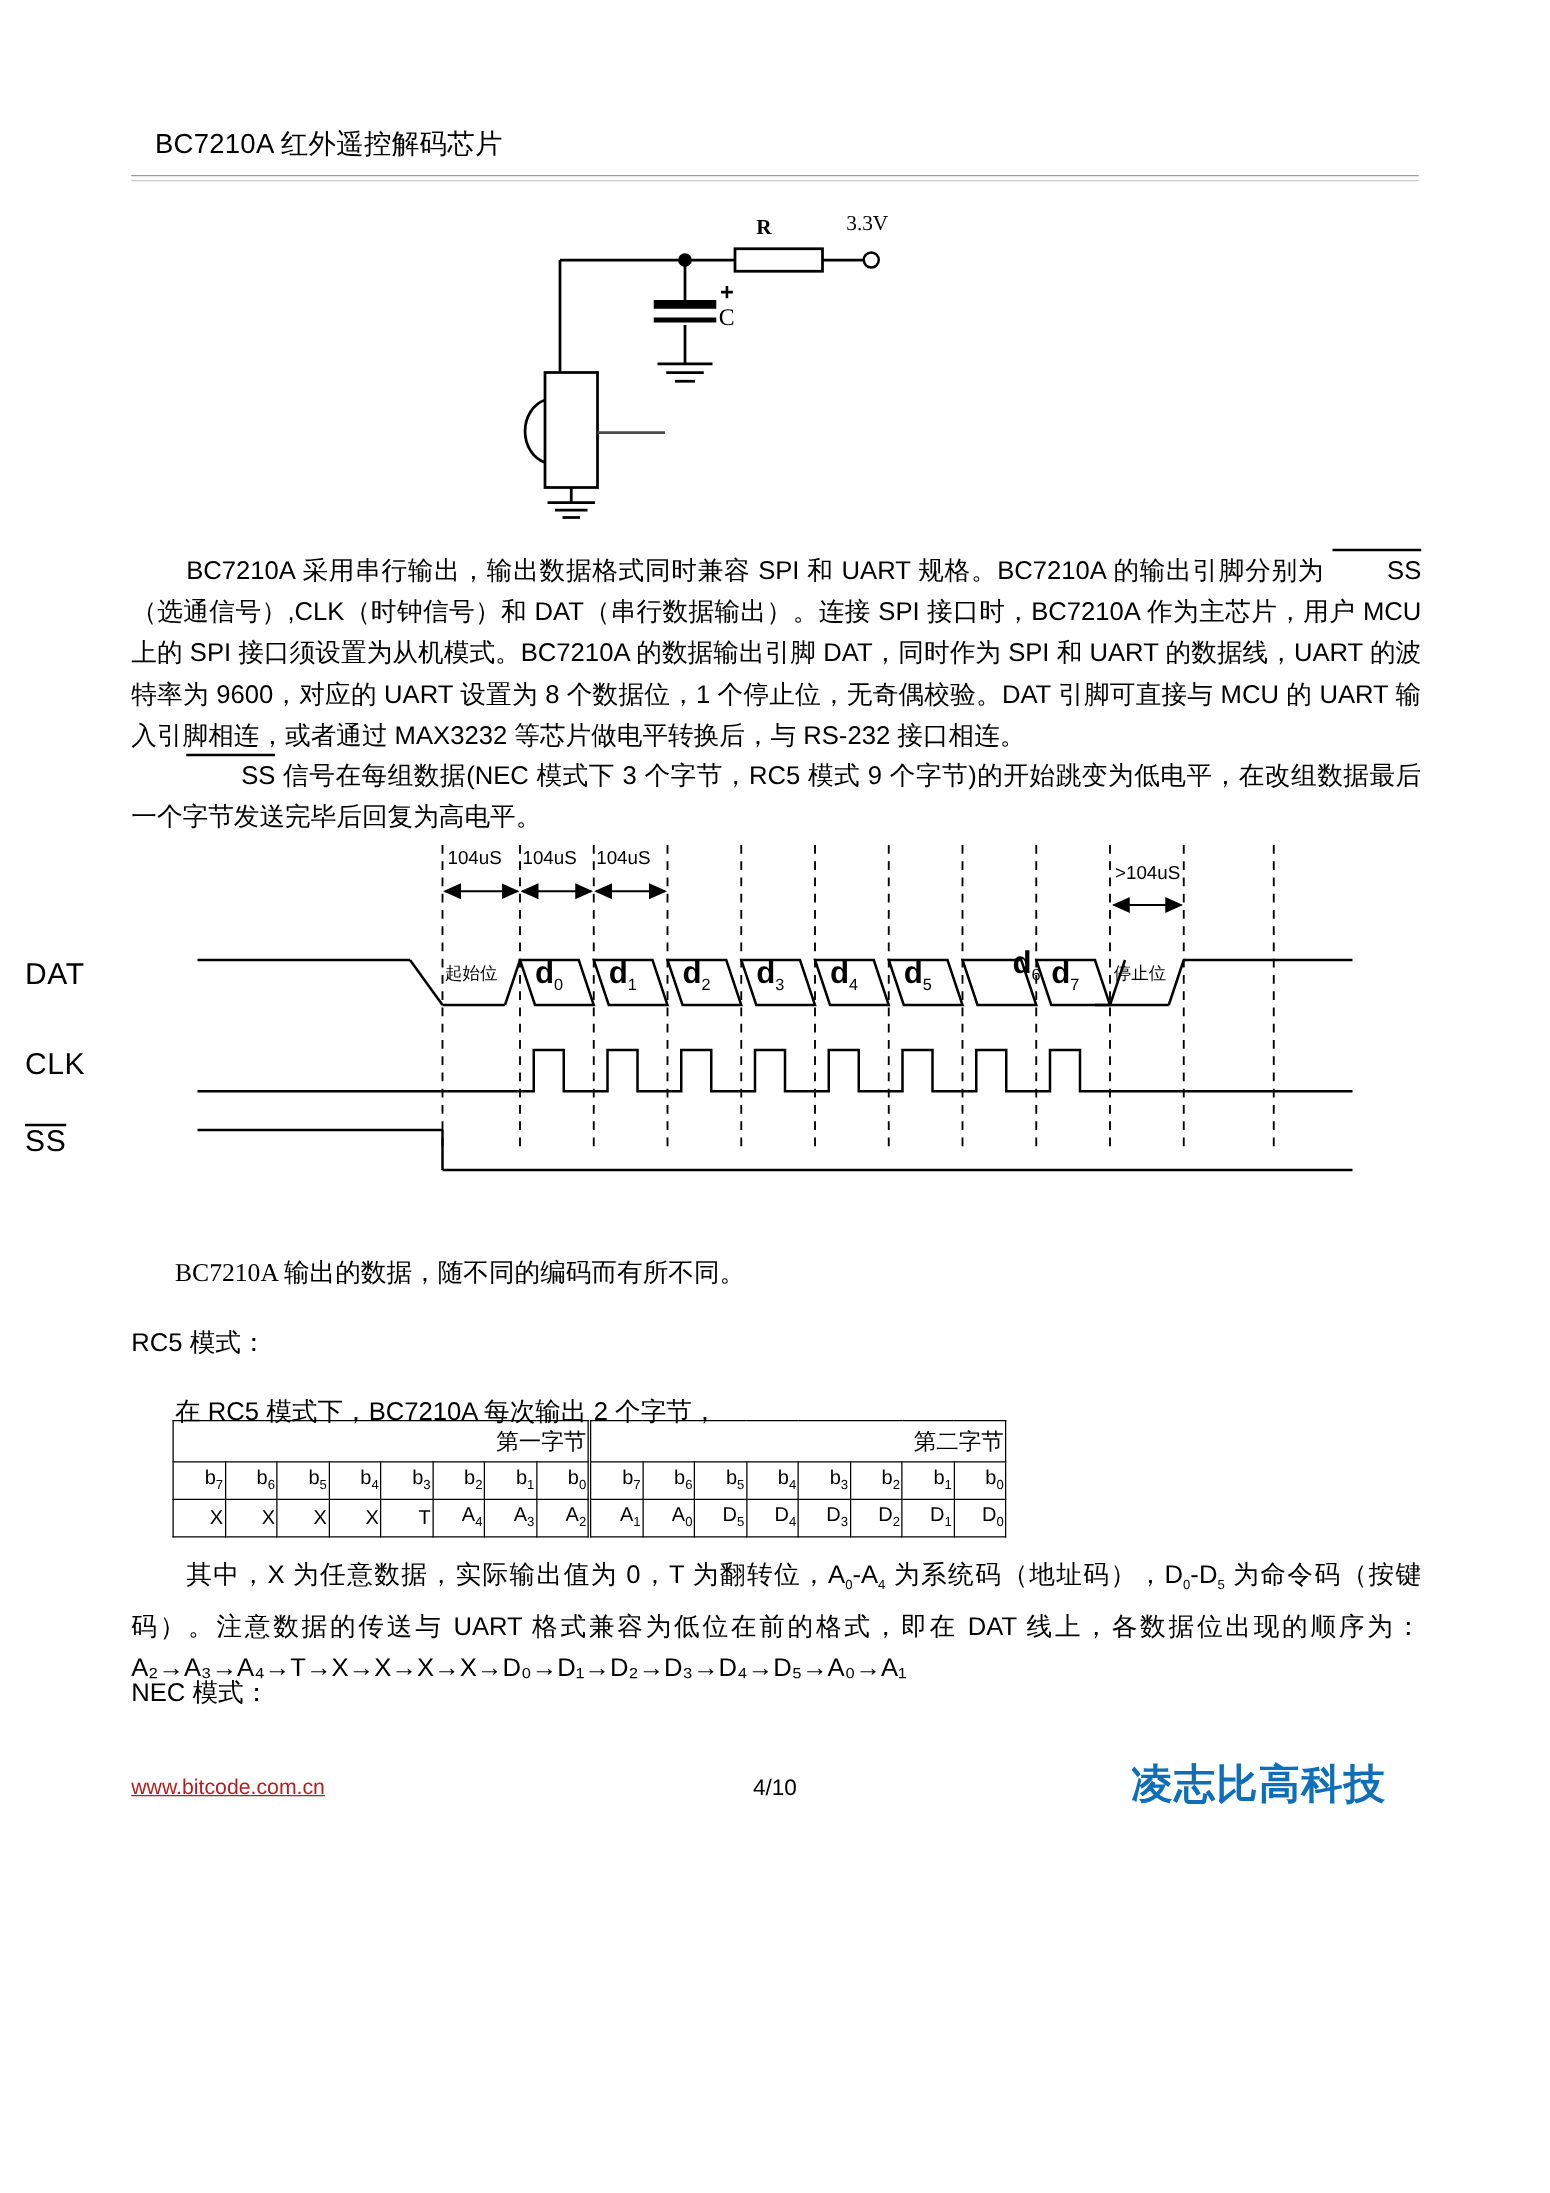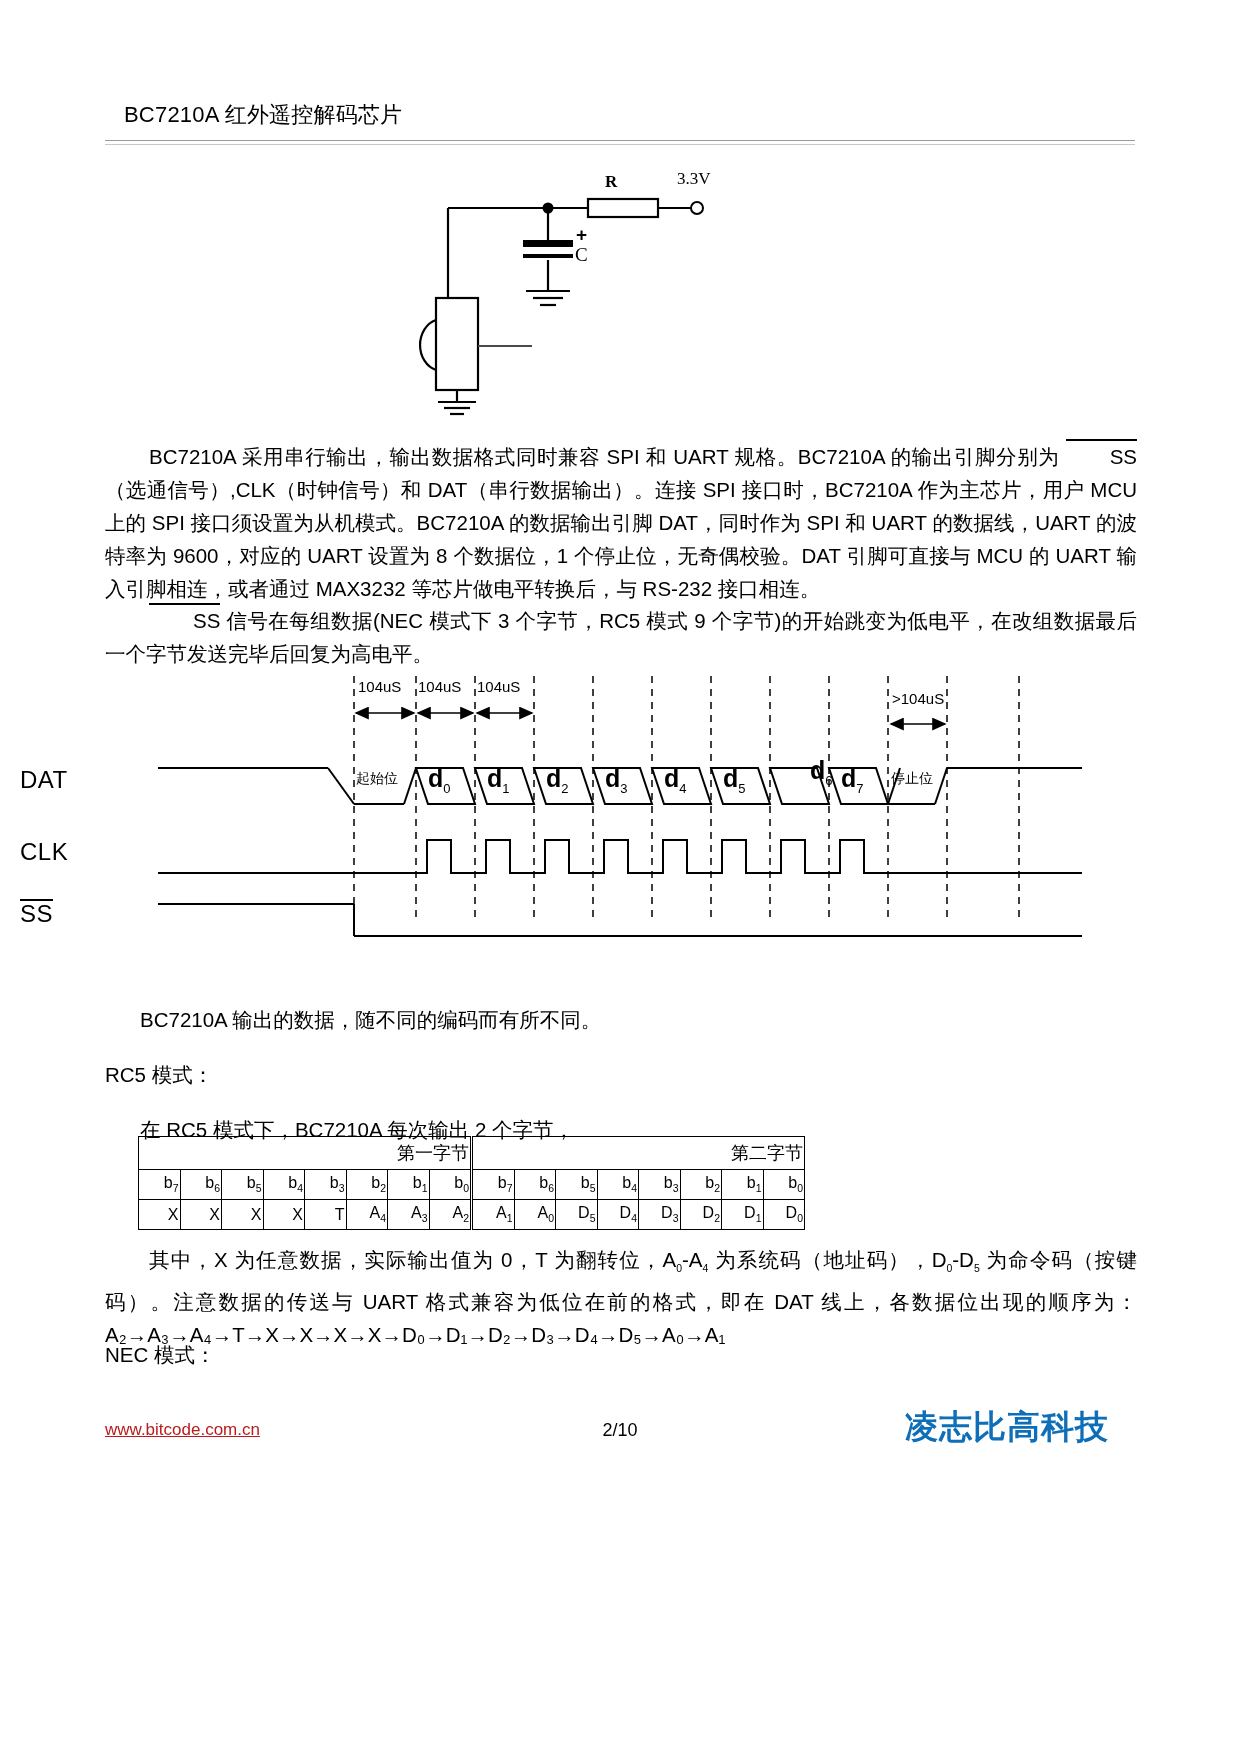--- a/index.html
+++ b/index.html
@@ -31,21 +31,21 @@
   
   .para{
     position:absolute;
     font-size:20.5px;
     line-height:33px;
     text-align:justify;
     color:#000;
   }
   .p1{left:105px;top:440px;width:1032px;text-indent:44px;}
   .p2{left:105px;top:604px;width:1032px;text-indent:44px;}
-  .p3{left:140px;top:1003px;width:1000px;}
+  .p3{left:140px;top:1003px;width:1000px;font-family:Liberation Serif, serif;}
   .p4{left:105px;top:1058px;width:1000px;}
   .p5{left:140px;top:1113px;width:1000px;}
   .p6{left:105px;top:1243px;width:1032px;text-indent:44px;text-align:justify;}
   .p7{left:105px;top:1338px;width:1000px;}
 
   .ovl{position:relative;display:inline-block;}
   .ovl::before{
     content:"";position:absolute;left:0;right:0;top:-1px;height:1.6px;background:#000;
   }
 
@@ -317,20 +317,20 @@
       </table>
   </div>
 
   <div class="para p6">
     <span>其中，X 为任意数据，实际输出值为 0，T 为翻转位，A</span><sub>0</sub><span>-A</span><sub>4</sub><span> 为系统码（地址码），D</span><sub>0</sub><span>-D</span><sub>5</sub><span> 为命令码（按键码）。注意数据的传送与 UART 格式兼容为低位在前的格式，即在 DAT 线上，各数据位出现的顺序为：</span><span>A₂→A₃→A₄→T→X→X→X→X→D₀→D₁→D₂→D₃→D₄→D₅→A₀→A₁</span>
   </div>
 
   <div class="para p7">NEC 模式：</div>
 
   <a class="footer-link" href="#">www.bitcode.com.cn</a>
-  <div class="footer-page">2/10</div>
+  <div class="footer-page">4/10</div>
   <div class="logo">
     <svg width="230" height="46" viewBox="0 0 230 46">
       <text id="logo-text" x="0" y="34" font-family="'Liberation Sans',sans-serif" font-size="33" font-weight="bold" fill="#0e6fb8" letter-spacing="1">凌志比高科技</text>
     </svg>
   </div>
 
 </div>
 
 </body></html>

